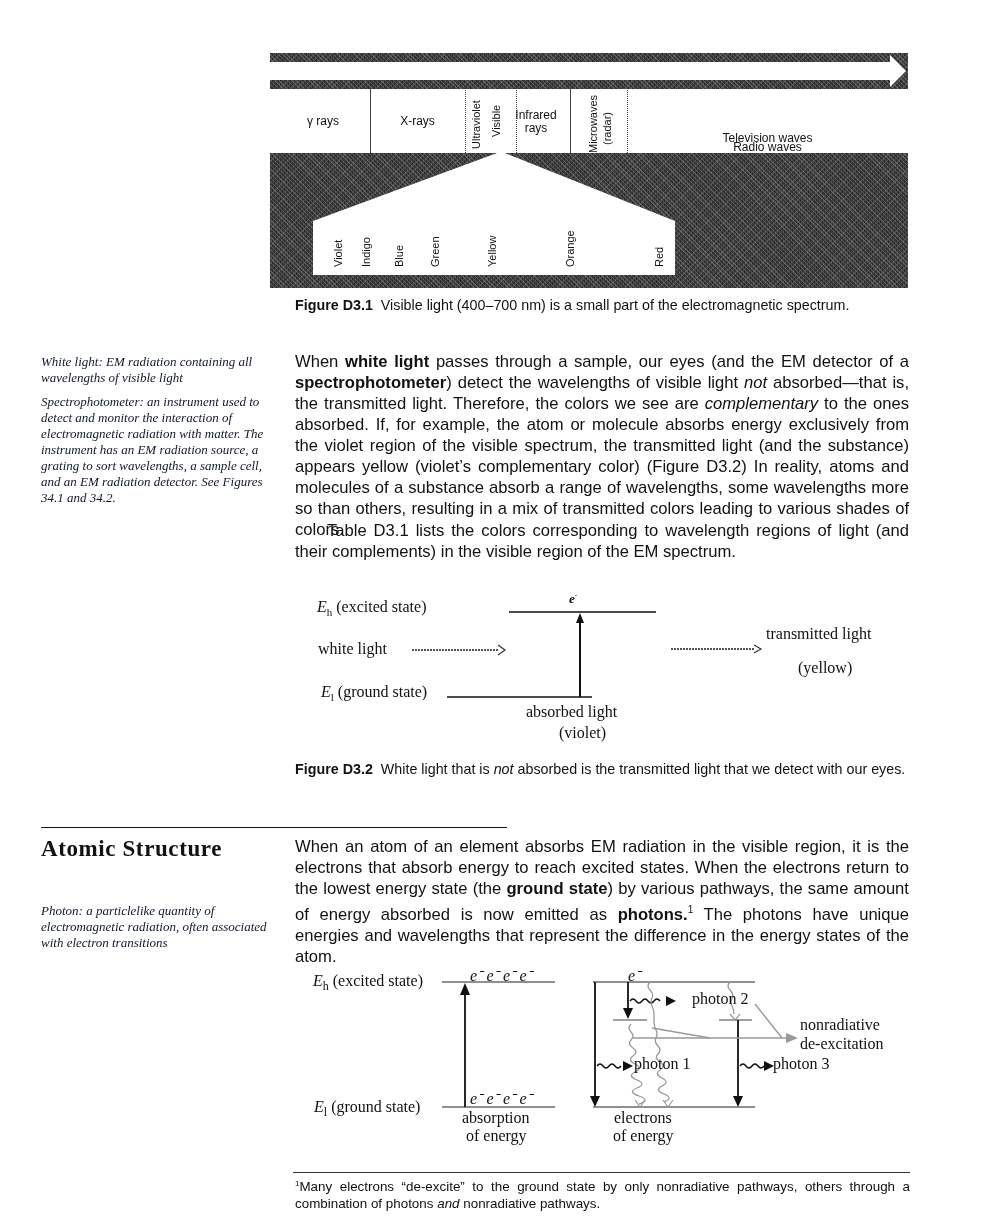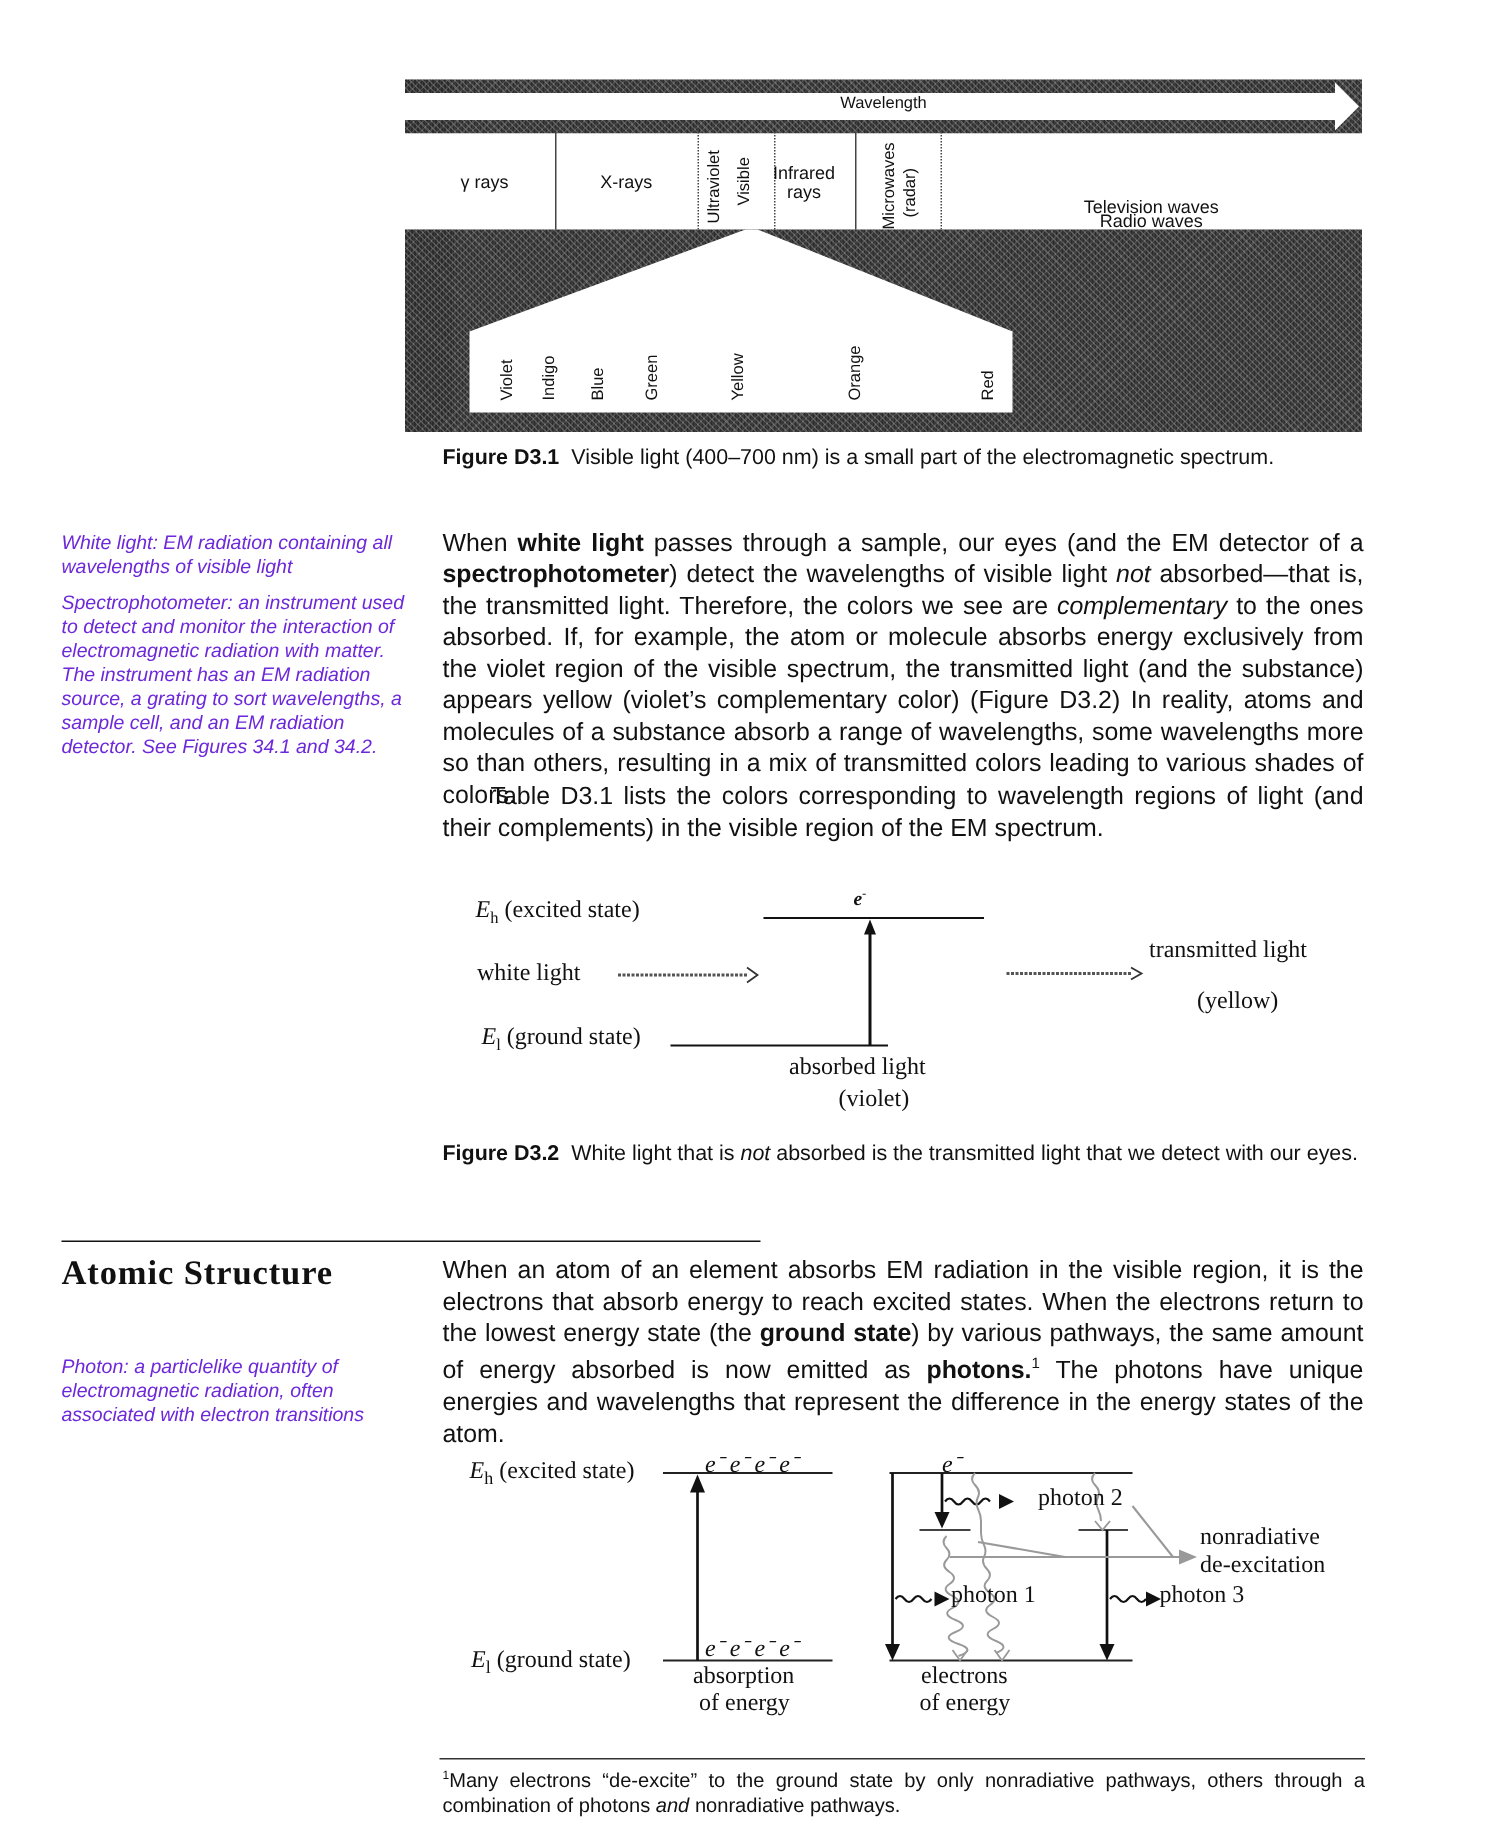--- a/index.html
+++ b/index.html
@@ -16,35 +16,34 @@
       repeating-linear-gradient(-45deg, rgba(255,255,255,0.12) 0 1px, transparent 1px 4px),
       repeating-linear-gradient(90deg, rgba(0,0,0,0.25) 0 1px, transparent 1px 2px);
   }
   .band-label { font-family: "Liberation Sans", sans-serif; font-size: 12px; color: #111; text-align: center; line-height: 13px; }
   .vlabel { position: absolute; font-family: "Liberation Sans", sans-serif; font-size: 11px; color: #111; transform: rotate(-90deg); transform-origin: left top; white-space: nowrap; line-height: 12px; }
   .divider { position: absolute; top: 35px; height: 65px; border-left: 1px solid #444; }
   .divider.dotted { border-left: 1px dotted #444; }
 
   .caption { font-family: "Liberation Sans", "DejaVu Sans", sans-serif; font-size: 14.3px; line-height: 19px; color: #111; }
   .caption b { font-weight: bold; }
-  .margin-note { font-family: Liberation Sans, sans-serif; font-style: italic; font-size: 13px; line-height: 16px; color: #6d28d9; }
+  .margin-note { font-family: Liberation Serif, serif; font-style: italic; font-size: 13px; line-height: 16px; color: #0f172a; }
   .body-text { font-family: Liberation Sans, sans-serif; font-size: 16.6px; line-height: 21px; color: #111; text-align: justify; }
   .fig-text { font-family: "Liberation Serif", serif; font-size: 16px; color: #111; white-space: nowrap; }
 </style>
 </head>
 <body>
 
 <div id="spectrum" class="abs">
 
   <div class="abs noise" style="left:0;top:0;width:638px;height:36px;"></div>
 
   <svg class="abs" style="left:0;top:0;" width="638" height="36">
     <polygon points="0,9 620,9 620,2 636,18 620,34 620,27 0,27" fill="#ffffff"></polygon>
   </svg>
-  <div class="abs band-label" style="left:0;top:10px;width:638px;font-size:11px;">Wavelength</div>
 
   <div class="abs" style="left:0;top:36px;width:638px;height:64px;background:#fff;"></div>
 
   <div class="divider" style="left:100px;"></div>
   <div class="divider dotted" style="left:195px;"></div>
   <div class="divider dotted" style="left:246px;"></div>
   <div class="divider" style="left:300px;"></div>
   <div class="divider dotted" style="left:357px;"></div>
 
   <div class="abs band-label" style="left:0;top:62px;width:106px;">γ rays</div>

